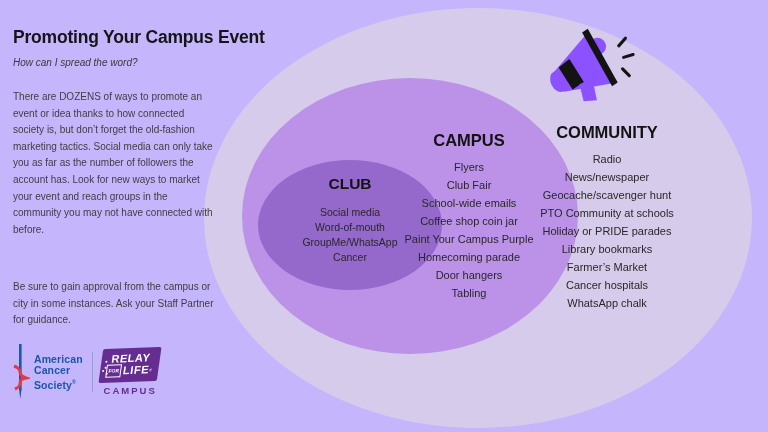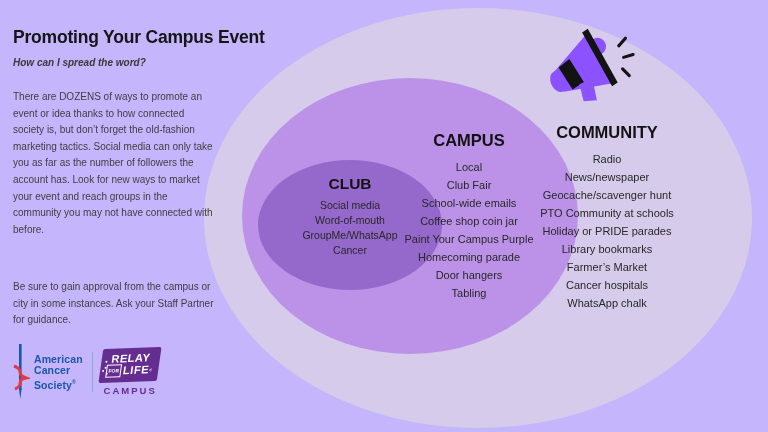--- a/index.html
+++ b/index.html
@@ -10,33 +10,33 @@
   
   .ellipse { position:absolute; border-radius:50%; }
   .ellipse.outer  { left:204px; top:8px;   width:548px; height:420px; }
   .ellipse.middle { left:242px; top:78px;  width:336px; height:276px; }
   .ellipse.inner  { left:258px; top:160px; width:184px; height:130px; }
 
   
   .page-title { position:absolute; left:13px; top:27px; font-size:17.5px; font-weight:800;
                 color:#151515; letter-spacing:-0.2px; white-space:nowrap; }
   .page-subtitle { position:absolute; left:13px; top:57px; font-size:10px; font-style:italic;
-                   font-weight:700; color:#3a3a3a;text-align:right; }
+                   font-weight:400; color:#3a3a3a;text-align:right; }
   .body-par { position:absolute; left:13px; width:205px; font-size:10px; line-height:16.6px;
               color:#3f3f3f; }
   .body-par.p1 { top:89px; }
   .body-par.p2 { top:279px; }
 
   
   .ring-block { position:absolute; text-align:center; color:#222; }
   .ring-title { font-weight:800; color:#121212; }
   .ring-block.club      { left:252px; top:175px; width:196px; }
   .ring-block.campus    { left:358px; top:131px; width:222px; }
   .ring-block.community { left:499px; top:103px; width:216px; }
-  .ring-block.club .ring-title      { font-size:15.5px; margin-bottom:5px; }
+  .ring-block.club .ring-title      { font-size:15.5px; margin-bottom:12px; }
   .ring-block.campus .ring-title    { font-size:16.5px; margin-bottom:8px; }
   .ring-block.community .ring-title { font-size:16.5px; margin-bottom:8px;margin-top:20px; }
   .ring-item { font-weight:400; color:#282828; }
   .ring-block.club .ring-item      { font-size:10.5px; line-height:15px; }
   .ring-block.campus .ring-item    { font-size:11px;   line-height:18px; }
   .ring-block.community .ring-item { font-size:11px;   line-height:18px; }
 
   
   .megaphone { position:absolute; left:540px; top:28px; width:96px; height:78px; }
 
@@ -84,21 +84,21 @@
         <div class="ring-item">Social media</div>
         <div class="ring-item">Word-of-mouth</div>
         <div class="ring-item">GroupMe/WhatsApp</div>
         <div class="ring-item">Cancer</div>
       </div>
   </div>
 
   <div class="ring-block campus">
     <div class="ring-title">CAMPUS</div>
     <div>
-        <div class="ring-item">Local</div>
+        <div class="ring-item">Flyers</div>
         <div class="ring-item">Club Fair</div>
         <div class="ring-item">School-wide emails</div>
         <div class="ring-item">Coffee shop coin jar</div>
         <div class="ring-item">Paint Your Campus Purple</div>
         <div class="ring-item">Homecoming parade</div>
         <div class="ring-item">Door hangers</div>
         <div class="ring-item">Tabling</div>
       </div>
   </div>
 

